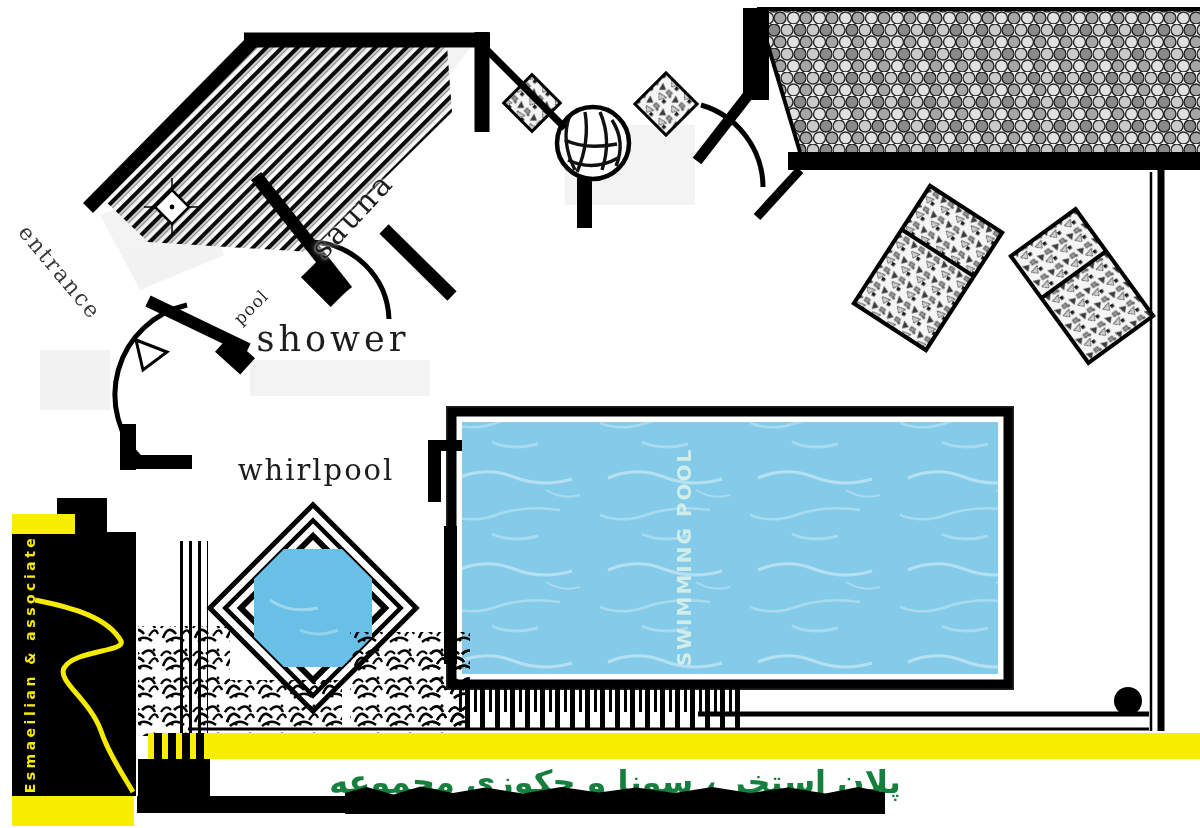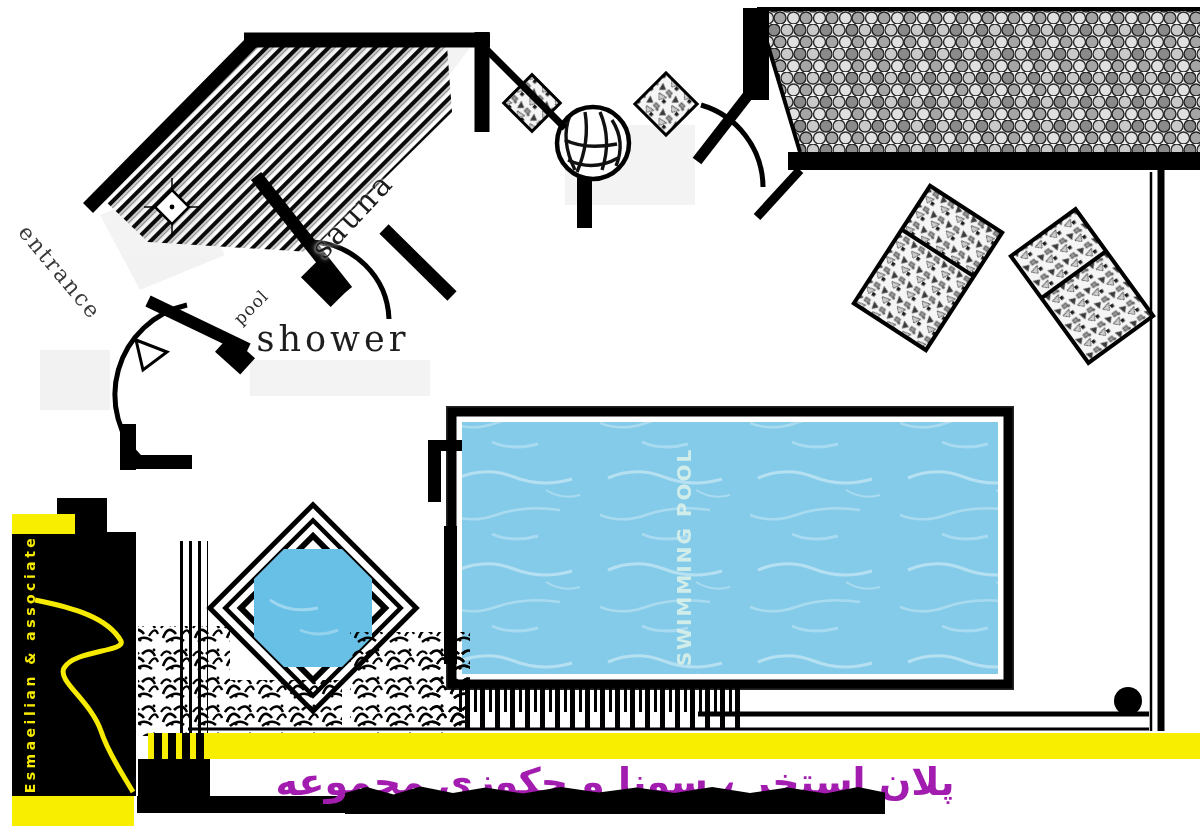--- a/index.html
+++ b/index.html
@@ -15,21 +15,21 @@
   .logo-black{position:absolute;left:12px;top:532px;width:124px;height:264px;background:#000;}
   .logo-nub{position:absolute;left:57px;top:498px;width:50px;height:36px;background:#000;}
   .logo-bar-top{position:absolute;left:12px;top:514px;width:63px;height:20px;background:#f8ee00;}
   .logo-bar-bottom{position:absolute;left:12px;top:796px;width:122px;height:30px;background:#f8ee00;}
   .logo-text{position:absolute;left:30px;top:664px;white-space:nowrap;
              transform:translate(-50%,-50%) rotate(-90deg);
              color:#f6eb00;font-size:14px;letter-spacing:3.5px;font-weight:bold;}
   .caption-cover{position:absolute;left:345px;top:784px;width:540px;height:30px;background:#000;
     clip-path:polygon(0 30%,4% 10%,9% 35%,14% 8%,20% 30%,26% 12%,33% 32%,40% 10%,47% 28%,54% 12%,61% 30%,68% 10%,75% 30%,82% 12%,89% 32%,95% 10%,100% 28%,100% 100%,0 100%);}
   .caption{position:absolute;left:615px;top:782px;transform:translate(-50%,-50%);
-           direction:rtl;font-weight:bold;font-size:38px;color:#a21caf;white-space:nowrap;}
+           direction:rtl;font-weight:bold;font-size:32px;color:#15803d;white-space:nowrap;}
 </style>
 </head>
 <body>
 
 <div class="stage">
 
   <svg class="plan" width="1200" height="828" viewBox="0 0 1200 828">
     <defs>
       <pattern id="peb" width="26" height="24" patternUnits="userSpaceOnUse">
         <rect width="26" height="24" fill="#f2f2f2"></rect>
@@ -196,20 +196,21 @@
   </svg>
 
   <div class="lbl serif" style="left:352px;top:215px;font-size:30px;--rot:-47deg;letter-spacing:3px;">sauna</div>
 
   <div class="lbl serif" style="left:60px;top:272px;font-size:22px;--rot:50deg;letter-spacing:2px;color:#3a3a3a;">entrance</div>
 
   <div class="lbl serif" style="left:251px;top:307px;font-size:17px;--rot:-45deg;letter-spacing:1px;color:#2a2a2a;">pool</div>
 
   <div class="lbl serif" style="left:333px;top:339px;font-size:35px;letter-spacing:4px;">shower</div>
 
+  <div class="lbl serif" style="left:316px;top:470px;font-size:29px;letter-spacing:2px;">whirlpool</div>
 
   <div class="lbl sans" style="left:684px;top:557px;font-size:20px;--rot:-90deg;letter-spacing:2px;
               font-weight:bold;color:#d8f0ea;text-shadow:none;opacity:.92;">SWIMMING POOL</div>
 
   <div class="logo-nub"></div>
   <div class="logo-black"></div>
   <div class="logo-bar-top"></div>
   <div class="logo-bar-bottom"></div>
   <div class="logo-text">Esmaeilian &amp; associate</div>
   <svg width="150" height="310" style="position:absolute;left:0;top:520px;">

